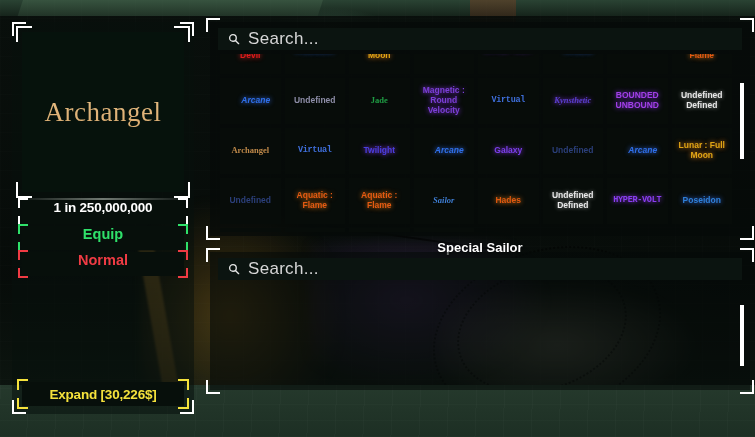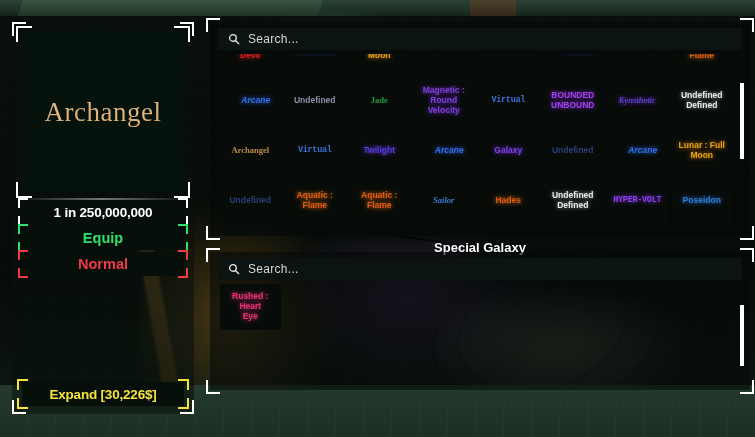--- a/index.html
+++ b/index.html
@@ -136,21 +136,21 @@
     color: transparent;
     text-shadow: none;
   }
   .divider {
     position: absolute; left: 24px; top: 198px; width: 158px; height: 2px;
     background: linear-gradient(90deg, rgba(255,255,255,0.05), rgba(200,210,200,0.55), rgba(255,255,255,0.05));
   }
   .lp-row {
     position: absolute; left: 22px; width: 162px; height: 24px;
     background: #070f0b;
-    display: flex; align-items: center; justify-content: center;
+    display: flex; justify-content: center;
     font-weight: bold;
   }
   #rarity-row { top: 200px; color: #ffffff; font-size: 13.5px; letter-spacing: -0.2px; }
   #equip-row  { top: 226px; color: #2fe06a; font-size: 14.5px; }
   #remove-row { top: 252px; color: #f03b44; font-size: 14.5px; }
   #expand-row {
     position: absolute; left: 22px; top: 382px; width: 162px; height: 24px;
     background: #070f0b;
     display:flex; align-items:center; justify-content:center;
     color: #f5e23c; font-size: 13.5px; font-weight: bold; letter-spacing:-0.2px;
@@ -178,21 +178,21 @@
   }
 
   .searchbar {
     position: absolute; left: 8px; right: 8px; top: 6px; height: 22px;
     background: #0b1410;
     display: flex; align-items: center; gap: 8px;
     padding-left: 10px;
     box-sizing: border-box;
   }
   .search-ico { width: 12px; height: 12px; flex: 0 0 auto; opacity: .9; }
-  .search-ph { color: #d7d7d7; font-size: 12px; letter-spacing: .3px; }
+  .search-ph { color: #d7d7d7; font-size: 17px; letter-spacing: .3px; }
 
   .grid {
     position: absolute; left: 10px; top: 32px; right: 18px; bottom: 4px;
     overflow: hidden;
   }
   .grid-inner {
     display: grid;
     grid-template-columns: repeat(8, 1fr);
     gap: 4px 4px;
   }
@@ -444,30 +444,30 @@
             </div>
             <span class="lbl s-mono glow-none" style="color: rgb(63, 111, 220);">Virtual</span>
           </div>
           <div class="cell">
             <div class="brk" style="inset: -3px;">
               <i class="tl" style="width: 7px; height: 7px;"></i>
               <i class="tr" style="width: 7px; height: 7px;"></i>
               <i class="bl" style="width: 7px; height: 7px;"></i>
               <i class="br" style="width: 7px; height: 7px;"></i>
             </div>
+            <span class="lbl s-script glow-purple" style="color: rgb(90, 63, 208);">Kynsthetic</span>
+          </div>
+          <div class="cell">
+            <div class="brk" style="inset: -3px;">
+              <i class="tl" style="width: 7px; height: 7px;"></i>
+              <i class="tr" style="width: 7px; height: 7px;"></i>
+              <i class="bl" style="width: 7px; height: 7px;"></i>
+              <i class="br" style="width: 7px; height: 7px;"></i>
+            </div>
             <span class="lbl s-tiny glow-purple" style="color: rgb(162, 63, 232);">BOUNDED<br>UNBOUND</span>
-          </div>
-          <div class="cell">
-            <div class="brk" style="inset: -3px;">
-              <i class="tl" style="width: 7px; height: 7px;"></i>
-              <i class="tr" style="width: 7px; height: 7px;"></i>
-              <i class="bl" style="width: 7px; height: 7px;"></i>
-              <i class="br" style="width: 7px; height: 7px;"></i>
-            </div>
-            <span class="lbl s-script glow-purple" style="color: rgb(90, 63, 208);">Kynsthetic</span>
           </div>
           <div class="cell">
             <div class="brk" style="inset: -3px;">
               <i class="tl" style="width: 7px; height: 7px;"></i>
               <i class="tr" style="width: 7px; height: 7px;"></i>
               <i class="bl" style="width: 7px; height: 7px;"></i>
               <i class="br" style="width: 7px; height: 7px;"></i>
             </div>
             <span class="lbl s-tiny glow-white" style="color: rgb(232, 232, 232);">Undefined<br>Defined</span>
           </div>
@@ -640,49 +640,40 @@
             </div>
           </div>
         </div>
     </div>
 
     <div class="scrollbar-track">
       <div class="scrollbar-thumb"></div>
     </div>
   </div>
 
-  <div id="special-title">Special Galaxy</div>
+  <div id="special-title">Special Sailor</div>
 
   <div id="special-panel">
     <div class="brk" style="left:-4px;top:-4px;right:-4px;bottom:-4px;">
       <i class="tl" style="width:12px;height:12px;"></i>
       <i class="tr" style="width:12px;height:12px;"></i>
       <i class="bl" style="width:12px;height:12px;"></i>
       <i class="br" style="width:12px;height:12px;"></i>
     </div>
 
     <div class="searchbar">
       <svg class="search-ico" viewBox="0 0 16 16">
         <circle cx="6.6" cy="6.6" r="4.4" fill="none" stroke="#ffffff" stroke-width="1.8"></circle>
         <line x1="9.9" y1="9.9" x2="14.2" y2="14.2" stroke="#ffffff" stroke-width="1.8" stroke-linecap="round"></line>
       </svg>
       <span class="search-ph">Search...</span>
     </div>
 
     <div class="grid">
       <div class="grid-inner" id="special-grid-inner">
-          <div class="cell">
-            <div class="brk" style="inset: -3px;">
-              <i class="tl" style="width: 7px; height: 7px;"></i>
-              <i class="tr" style="width: 7px; height: 7px;"></i>
-              <i class="bl" style="width: 7px; height: 7px;"></i>
-              <i class="br" style="width: 7px; height: 7px;"></i>
-            </div>
-            <span class="lbl s-tiny glow-pink" style="color: rgb(232, 48, 110);">Rushed : Heart<br>Eye</span>
-          </div>
         </div>
     </div>
 
     <div class="scrollbar-track">
       <div class="scrollbar-thumb sp"></div>
     </div>
   </div>
 
 </div>
 

